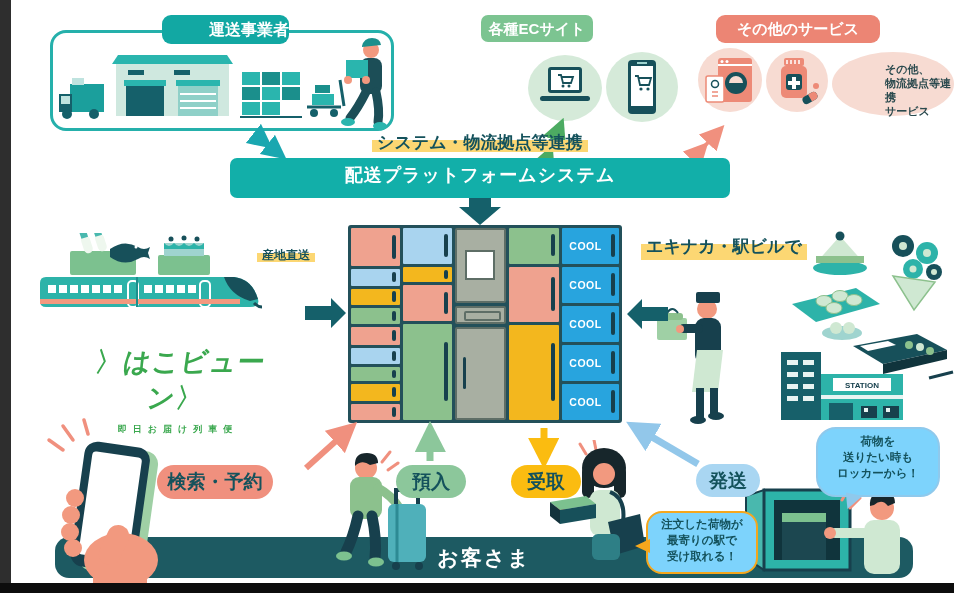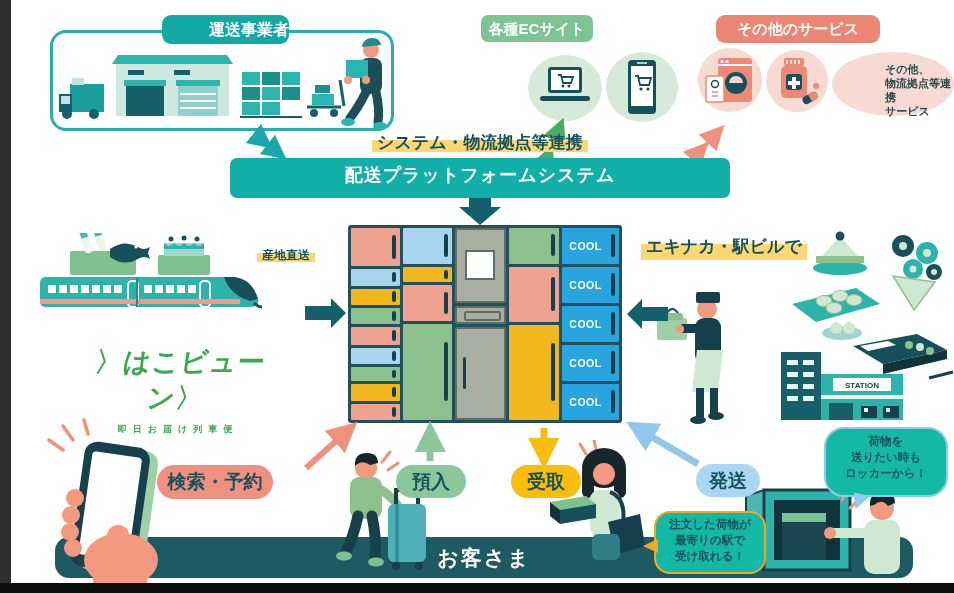--- a/index.html
+++ b/index.html
@@ -49,21 +49,21 @@
   .logo-sub{margin-top:7px;font-size:9px;font-weight:700;letter-spacing:6px;}
 
   .pill{position:absolute;border-radius:18px;font-weight:800;color:#14525c;text-align:center;z-index:3;}
   .pill-search{left:157px;top:465px;width:116px;height:34px;line-height:34px;font-size:19px;background:#f0907e;}
   .pill-deposit{left:396px;top:465px;width:70px;height:33px;line-height:33px;font-size:19px;background:#8cc79b;}
   .pill-receive{left:511px;top:465px;width:70px;height:33px;line-height:33px;font-size:19px;background:#fbbc10;}
   .pill-ship{left:696px;top:464px;width:64px;height:33px;line-height:33px;font-size:19px;background:#a9d6f2;}
 
   .band{position:absolute;left:55px;top:537px;width:858px;height:41px;background:#1d5a62;border-radius:14px;z-index:1;color:#fff;font-weight:800;font-size:21px;text-align:center;line-height:41px;letter-spacing:2px;}
 
-  .bubble{position:absolute;background:#14b8a6;z-index:4;color:#14525c;font-weight:800;text-align:center;margin-left:8px;}
+  .bubble{position:absolute;background:#7dd3fc;z-index:4;color:#14525c;font-weight:800;text-align:center;}
   .bubble span{display:block;}
   .bub-order{left:646px;top:511px;width:108px;height:56px;border:2.5px solid #f5a71d;border-radius:16px;font-size:11.5px;line-height:16px;padding-top:3px;}
   .bub-order .tail{position:absolute;left:-13px;top:26px;width:0;height:0;border-top:7px solid transparent;border-bottom:7px solid transparent;border-right:15px solid #f5a71d;}
   .bub-send{left:816px;top:427px;width:120px;height:62px;border:2.5px solid #8fc9ec;border-radius:20px;font-size:11.5px;line-height:16px;padding-top:4px;}
   .bub-send .tail{position:absolute;left:26px;bottom:-15px;width:0;height:0;border-left:5px solid transparent;border-right:12px solid transparent;border-top:16px solid #8fc9ec;transform:rotate(12deg);}
   svg{display:block;}
 </style>
 </head>
 <body>
 

